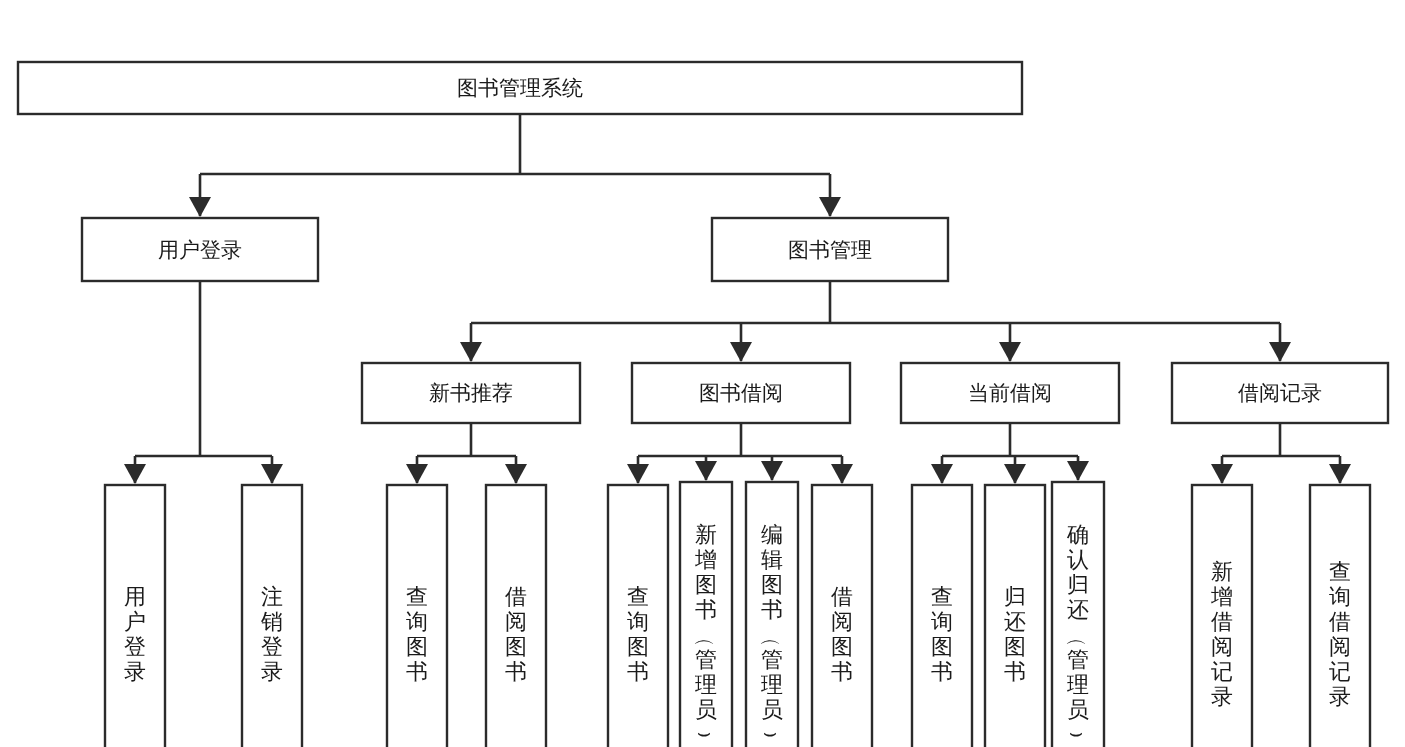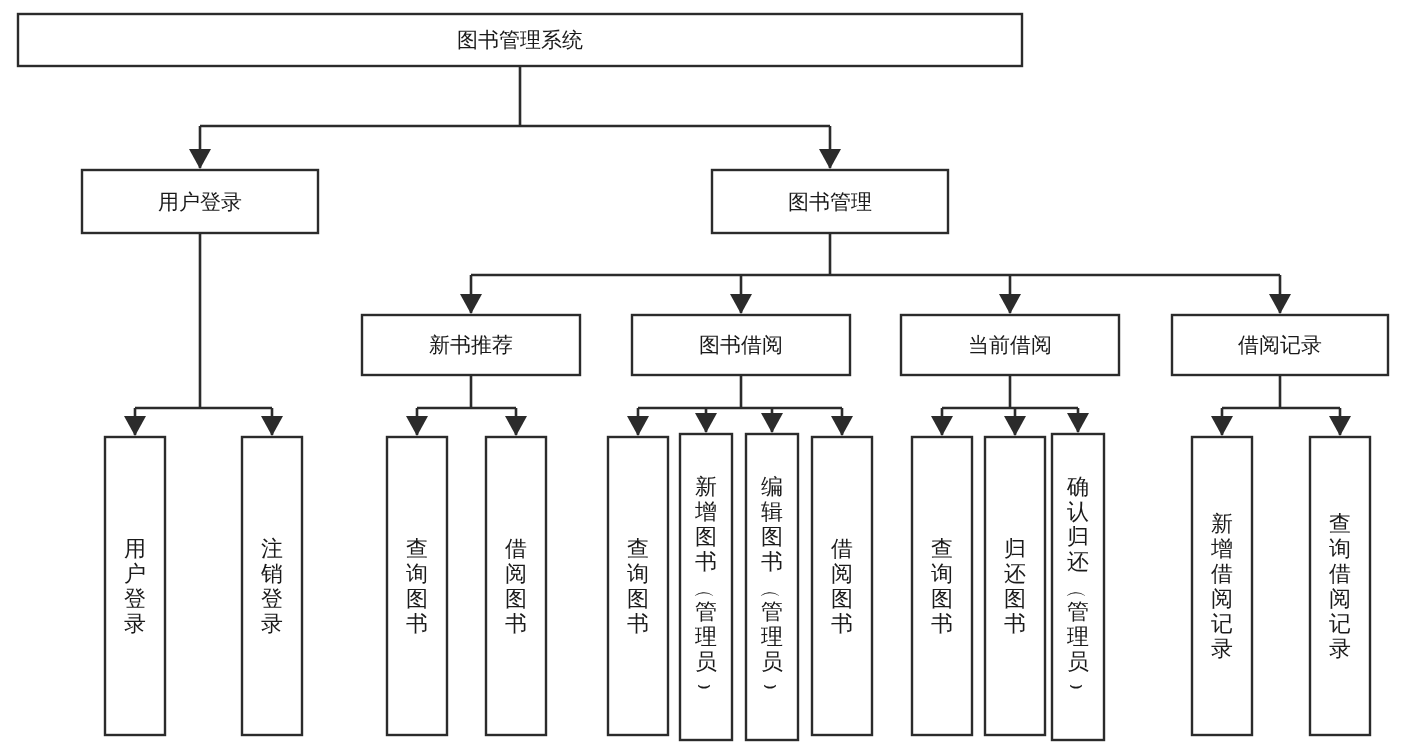--- a/index.html
+++ b/index.html
@@ -10,20 +10,21 @@
   body {
     width: 1405px;
     height: 747px;
     font-family: "DejaVu Sans", "Liberation Sans", sans-serif;
     overflow: hidden;
   }
   #diagram-root {
     position: relative;
     width: 1405px;
     height: 551px;
+    margin-top: 48px;
   }
   svg.diagram {
     position: absolute;
     top: 0;
     left: 0;
     width: 1405px;
     height: 747px;
   }
   .node-rect {
     fill: #ffffff;

